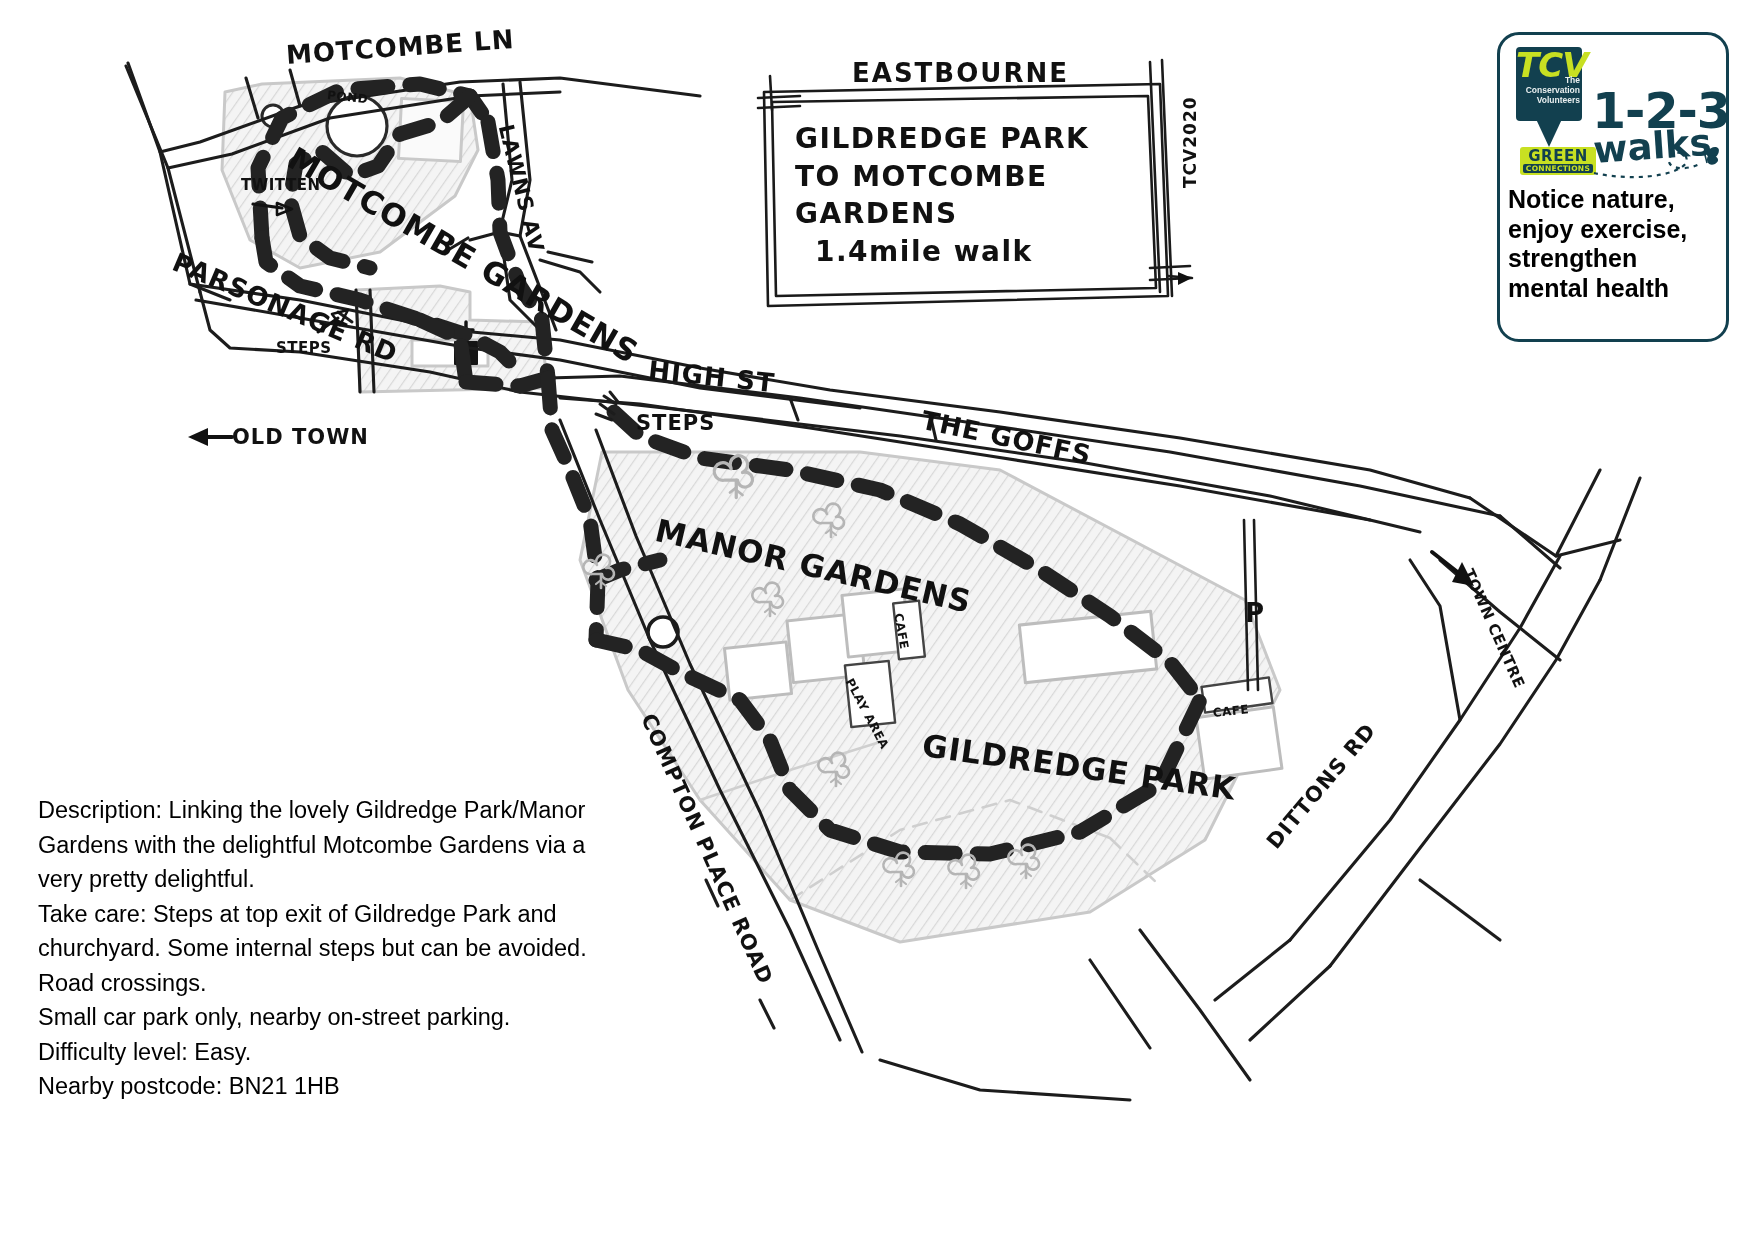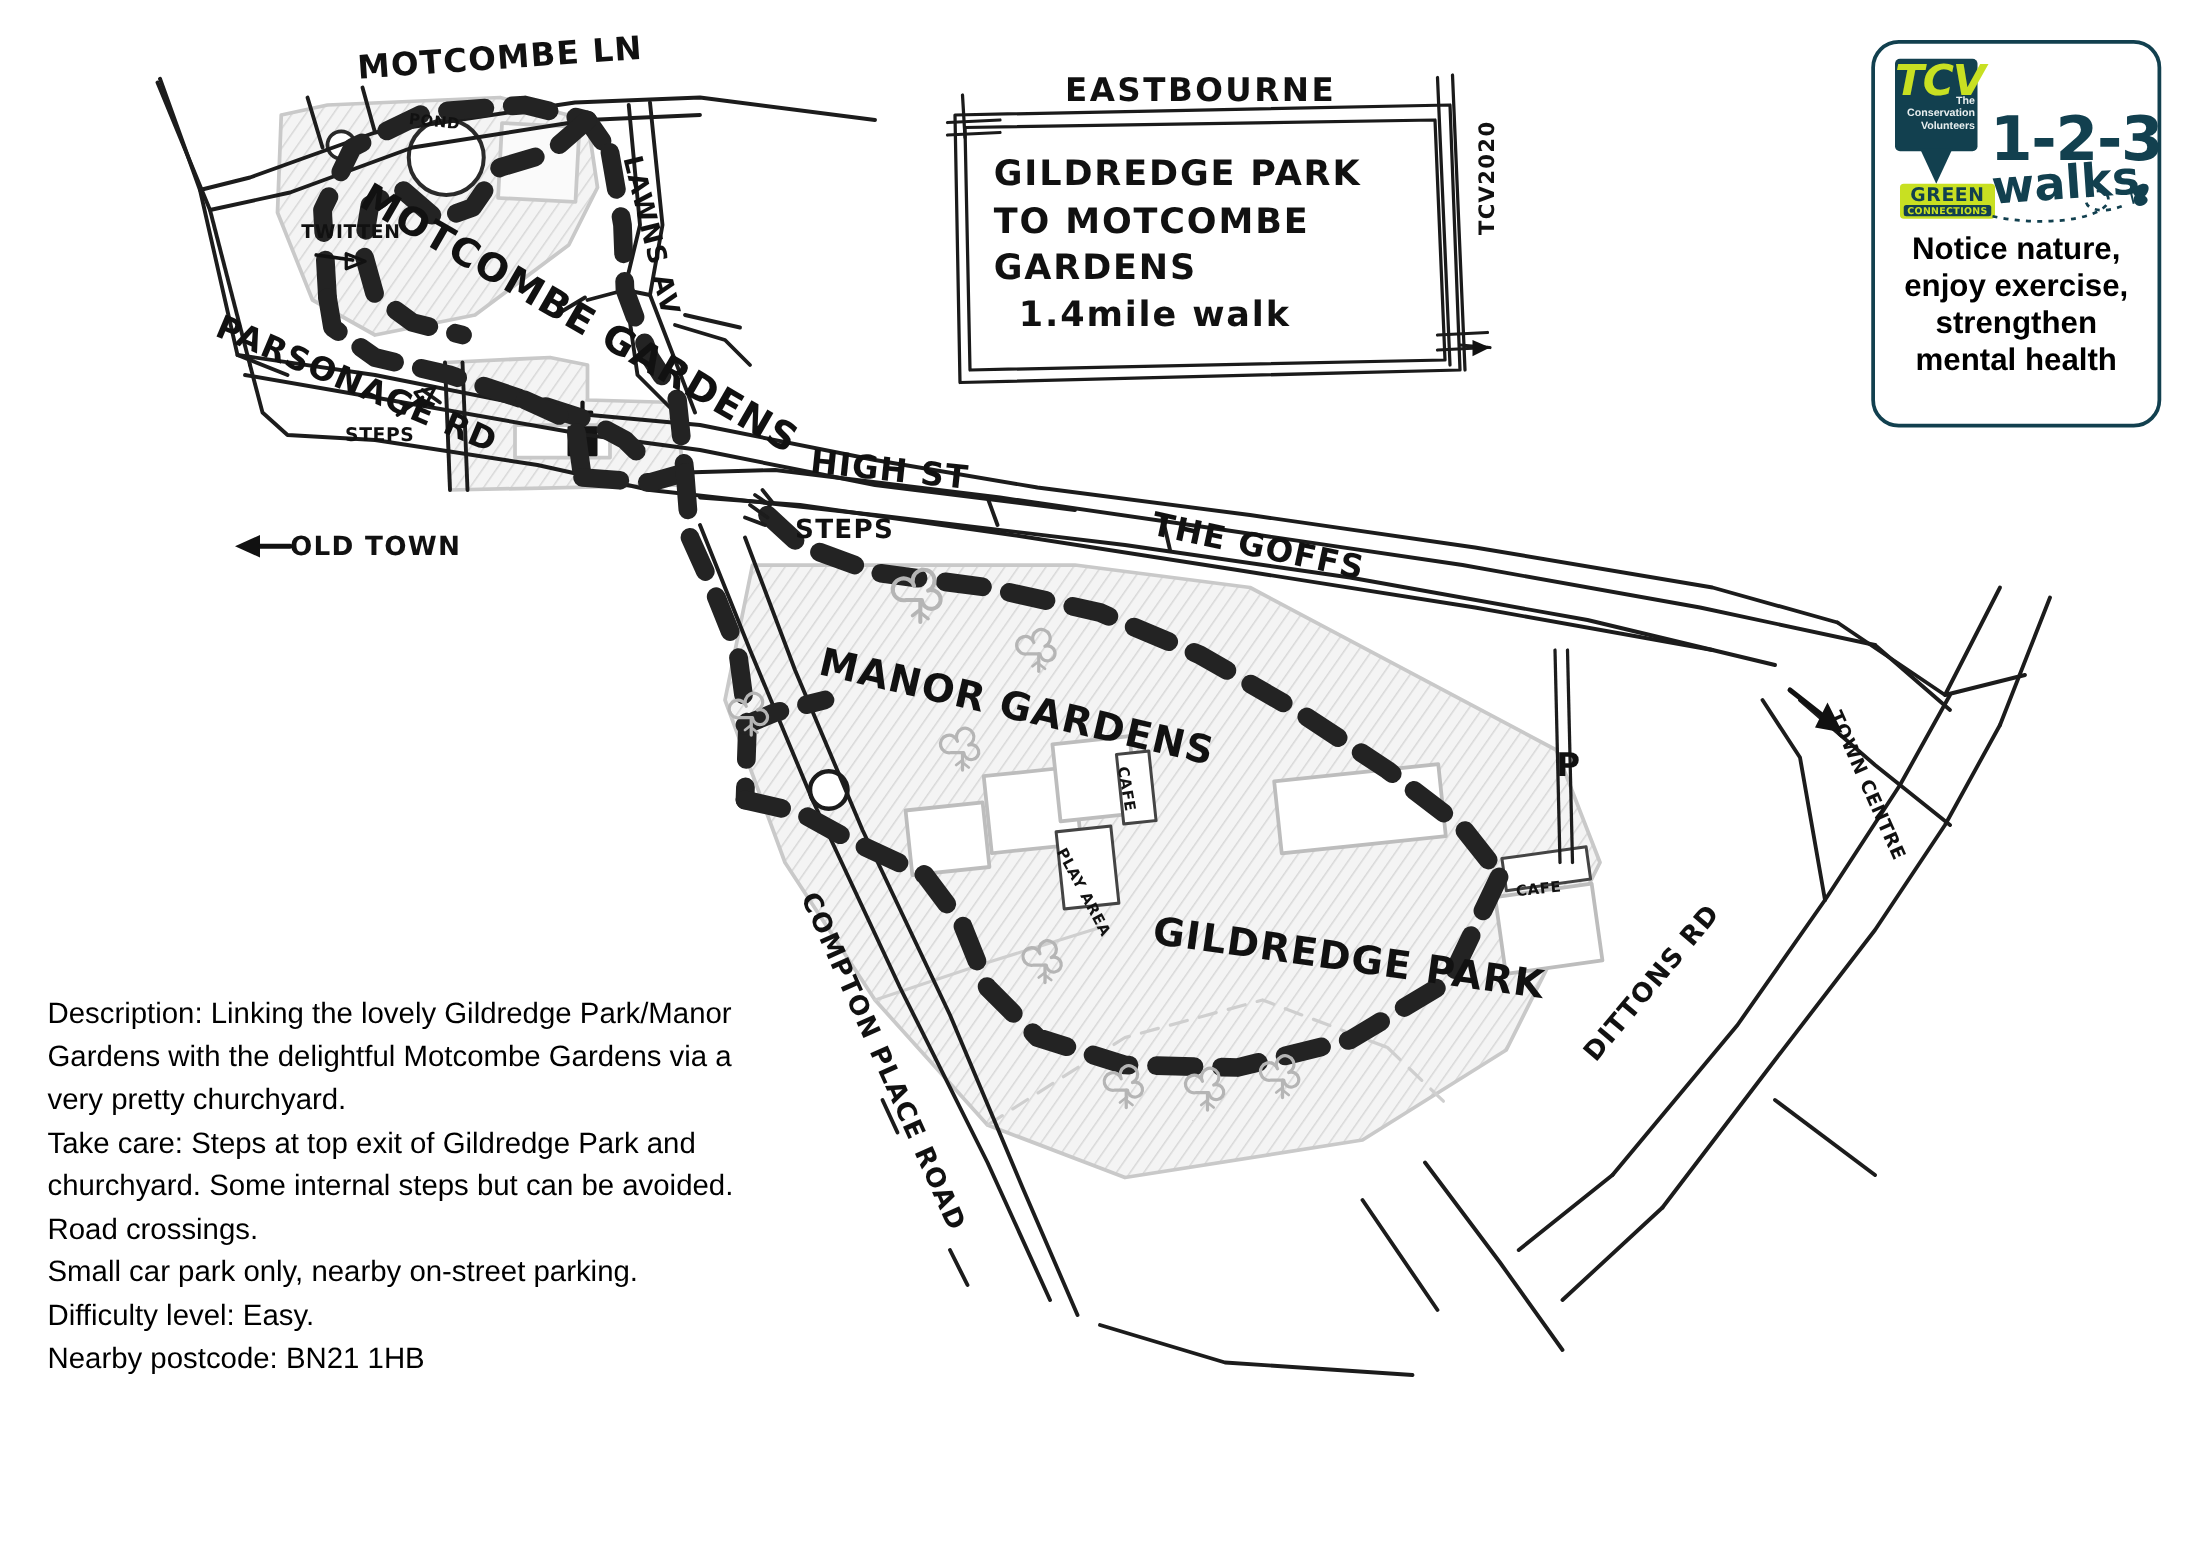--- a/index.html
+++ b/index.html
@@ -79,21 +79,21 @@
   #walks-123{
     font-family:"DejaVu Sans", sans-serif;font-weight:700;font-size:49px;
     color:#12404f;letter-spacing:-1px;line-height:.95;margin-top:44px;
   }
   #walks-word{
     font-family:"DejaVu Sans", sans-serif;font-weight:700;font-size:37px;
     color:#12404f;letter-spacing:0;line-height:1;margin-top:-4px;
     transform:rotate(-4deg);transform-origin:left top;
   }
   #logo-strap{
-    text-align:center;font-family:"Liberation Sans", sans-serif;font-weight:700;
+    font-family:"Liberation Sans", sans-serif;font-weight:700;
     font-size:25px;line-height:1.18;color:#000;margin-top:12px;
   }
 
   
   #description{
     position:absolute;left:38px;top:793px;width:600px;
     font-family:"Liberation Sans", sans-serif;font-size:23.5px;line-height:1.47;color:#000;
   }
   #description p{margin:0;}
 </style>
@@ -332,20 +332,20 @@
         </g>
       </svg>
     </div>
   </div>
   <div id="logo-strap">Notice nature, enjoy exercise, strengthen mental health</div>
 </div>
 
 <div id="description">
     <p>Description: Linking the lovely Gildredge Park/Manor</p>
     <p>Gardens with the delightful Motcombe Gardens via a</p>
-    <p>very pretty churchyard.</p>
+    <p>very pretty delightful.</p>
     <p>Take care: Steps at top exit of Gildredge Park and</p>
     <p>churchyard. Some internal steps but can be avoided.</p>
     <p>Road crossings.</p>
     <p>Small car park only, nearby on-street parking.</p>
     <p>Difficulty level: Easy.</p>
     <p>Nearby postcode: BN21 1HB</p>
   </div>
 
 </body></html>

